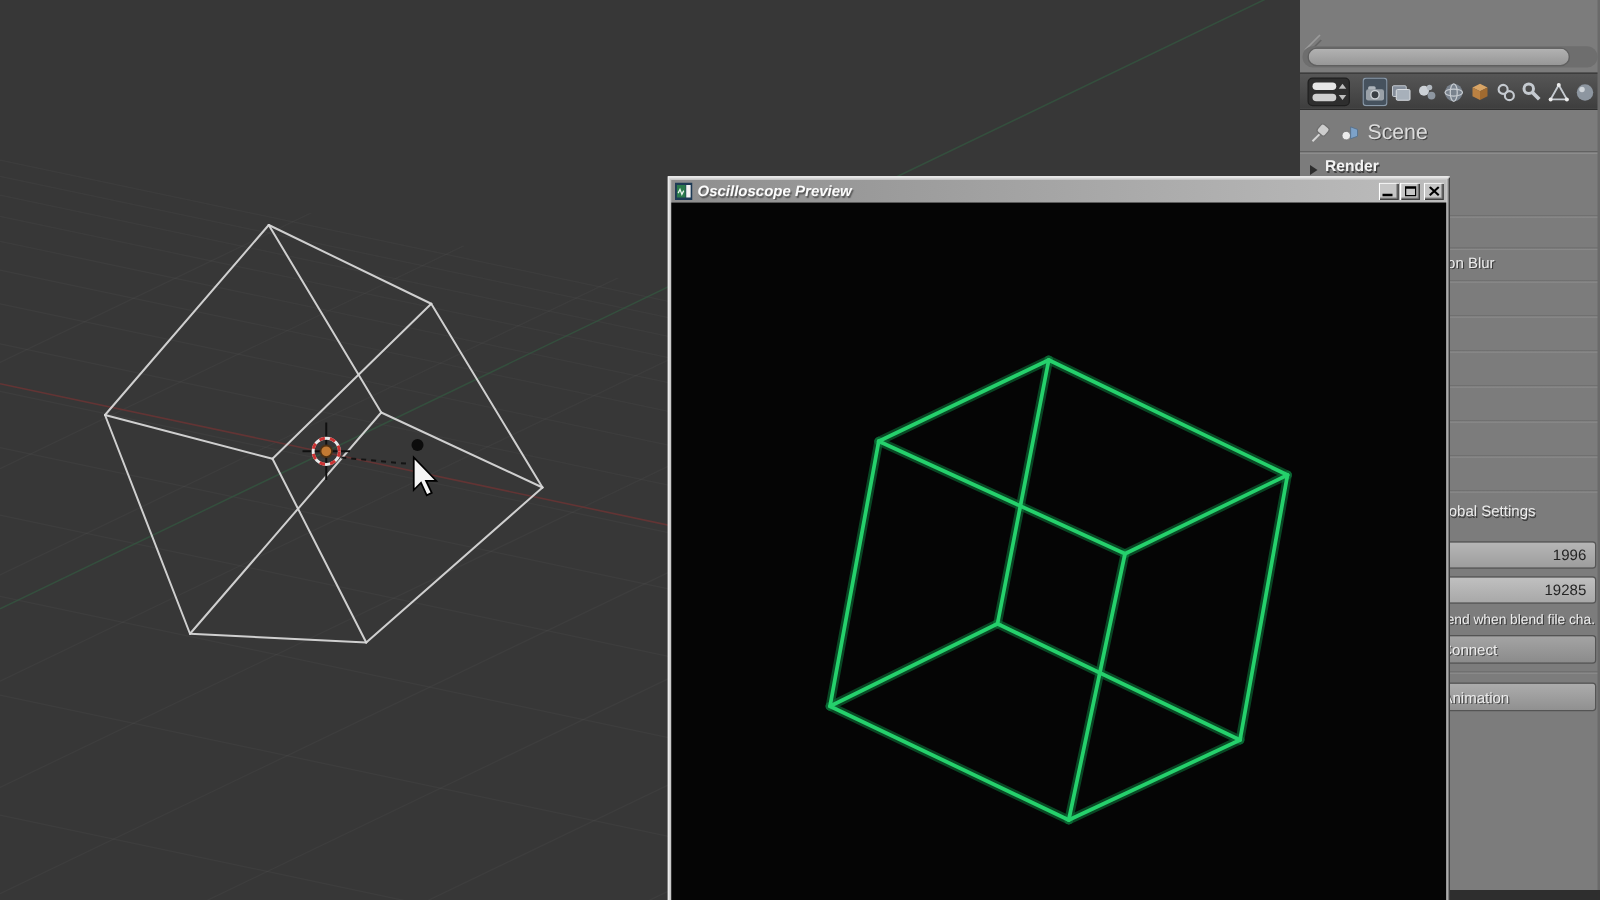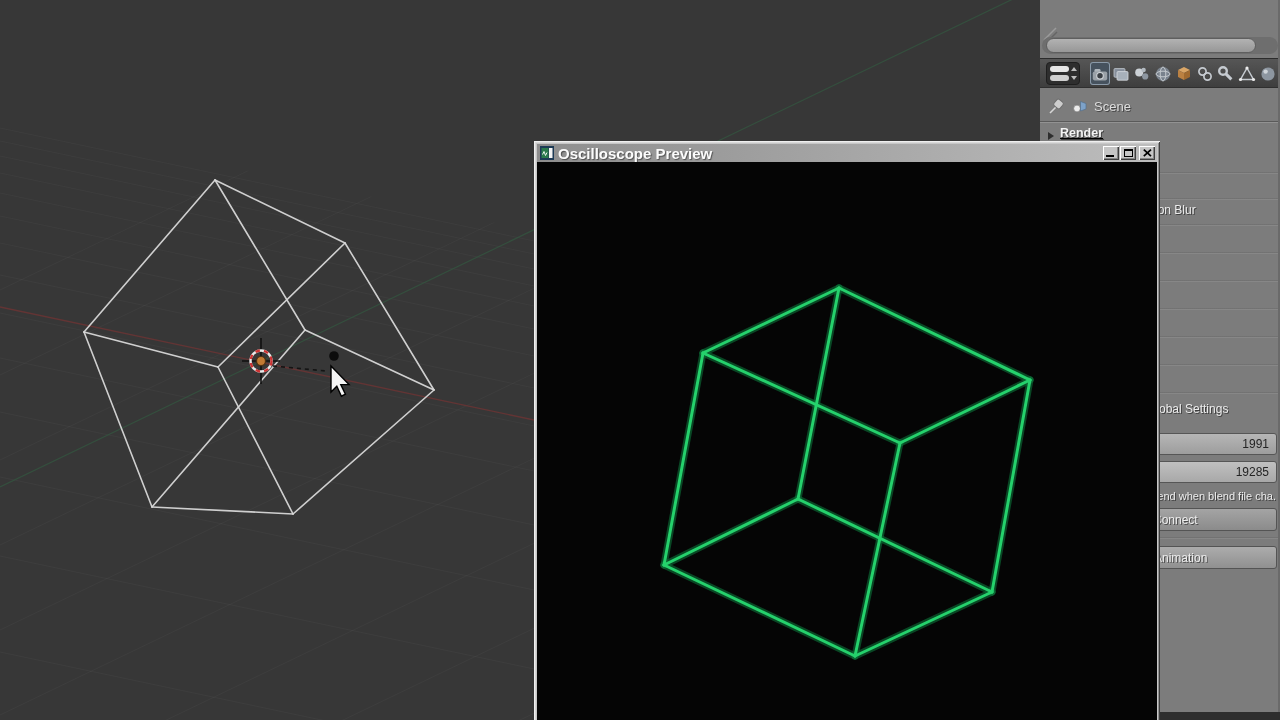--- a/index.html
+++ b/index.html
@@ -14,45 +14,45 @@
   .props { position:absolute; left:1040px; top:0; width:240px; height:720px; background:#7c7c7c; overflow:hidden; }
   .props .corner-grip { position:absolute; left:2px; top:26px; }
   .scrollbar-track { position:absolute; left:2px; top:37px; width:236px; height:17px; background:#6e6e6e; border-radius:9px; }
   .scrollbar-pill  { position:absolute; left:6px; top:38px; width:210px; height:15px; background:linear-gradient(#b2b2b2,#979797); border:1px solid #5f5f5f; border-radius:8px; }
   .tabbar { position:absolute; left:0; top:58px; width:240px; height:30px; background:linear-gradient(#565656,#3e3e3e); border-top:1px solid #2c2c2c; border-bottom:1px solid #2f2f2f; }
   .ed-selector { position:absolute; left:6px; top:3px; width:34px; height:23px; background:#2e2e2e; border-radius:4px; border:1px solid #1f1f1f; }
   .tabs { position:absolute; left:50px; top:3px; display:flex; gap:1px; }
   .tab { width:20px; height:23px; display:flex; align-items:center; justify-content:center; border-radius:3px; }
   .tab.sel { background:#46525e; box-shadow:inset 0 0 0 1px #8a99a8; }
   .crumb { position:absolute; left:6px; top:94px; height:24px; display:flex; align-items:center; gap:5px; }
-  .crumb-label { color:#dcdcdc; font-size:13px; text-shadow:1px 1px 0 rgba(0,0,0,.45);text-align:center; }
+  .crumb-label { color:#dcdcdc; font-size:17px; text-shadow:1px 1px 0 rgba(0,0,0,.45);text-align:center; }
   .panel-div1 { position:absolute; left:0; top:121px; width:240px; height:1px; background:#5a5a5a; }
   .panel-div2 { position:absolute; left:0; top:122px; width:240px; height:1px; background:#929292; }
-  .panel-header { position:absolute; left:8px; top:126px; display:flex; align-items:flex-end; gap:6px;text-decoration:underline; }
+  .panel-header { position:absolute; left:8px; top:126px; display:flex; align-items:flex-end; gap:6px; }
   .tri-right { width:0; height:0; border-left:6px solid #2d2d2d; border-top:4px solid transparent; border-bottom:4px solid transparent; }
   .panel-header-label { color:#f3f3f3; font-weight:bold; font-size:12.5px; text-shadow:1px 1px 0 rgba(0,0,0,.5); }
   .rowsep { position:absolute; left:0; width:240px; height:2px; background:linear-gradient(#686868,#919191); }
   .plabel { position:absolute; color:#ececec; font-size:12px; text-shadow:1px 1px 0 rgba(0,0,0,.5); white-space:nowrap; }
   .num-field { position:absolute; left:2px; right:3px; height:22px; border:1px solid #565656; border-radius:3px;
                color:#242424; font-size:12px; display:flex; align-items:center; justify-content:flex-end; padding-right:7px; }
   .f1 { background:linear-gradient(#b6b6b6,#9d9d9d); }
   .f2 { background:linear-gradient(#c0c0c0,#a8a8a8); }
   .pbtn { position:absolute; left:2px; right:3px; height:23px; border:1px solid #545454; border-radius:3px;
           background:linear-gradient(#a4a4a4,#8b8b8b); }
   .pbtn .plabel { top:4px; }
   .small-note { font-size:11px; }
   .props-bottom { position:absolute; left:0; top:712px; width:240px; height:8px; background:#2e2e2e; }
   .props-right-edge { position:absolute; right:0; top:0; width:2px; height:720px; background:#6a6a6a; }
 
   
   .osc-win { position:absolute; left:534px; top:141px; width:626px; height:590px; background:#c7c7c7; padding:3px;
              box-shadow: inset 1px 1px 0 #efefef, inset -1px -1px 0 #3f3f3f, inset 2px 2px 0 #d9d9d9, inset -2px -2px 0 #8f8f8f; }
   .titlebar { height:18px; background:linear-gradient(to right,#8e8e8e,#bdbdbd); display:flex; align-items:center; padding:0 2px; }
   .tb-icon { width:14px; height:14px; margin:0 4px 0 1px; flex:none; }
-  .tb-title { flex:1; color:#fcfcfc; font-weight:bold; font-size:15px; text-shadow:1px 1px 1px rgba(0,0,0,.45); white-space:nowrap; overflow:hidden; }
+  .tb-title { flex:1; color:#fcfcfc; font-weight:bold; font-size:12px; text-shadow:1px 1px 1px rgba(0,0,0,.45); white-space:nowrap; overflow:hidden;font-style:italic; }
   .tb-btns { display:flex; align-items:center; gap:0; }
   .tb-btn { width:16px; height:14px; background:#c6c6c6; margin-left:1px;
             box-shadow: inset 1px 1px 0 #ffffff, inset -1px -1px 0 #3f3f3f, inset -2px -2px 0 #858585;
             display:flex; align-items:center; justify-content:center; position:relative; }
   .tb-btn.close { margin-left:3px; }
   .glyph-min { position:absolute; left:3px; bottom:3px; width:8px; height:2px; background:#000; }
   .glyph-max { width:9px; height:8px; border:1px solid #000; border-top:2px solid #000; }
   .osc-content { position:absolute; left:3px; right:3px; top:21px; bottom:3px; background:#050505; overflow:hidden; }
   .osc-content svg { position:absolute; left:0; top:0; }
 </style>
@@ -233,21 +233,21 @@
   <div class="rowsep" style="top:224px"></div>
   <div class="rowsep" style="top:252px"></div>
   <div class="rowsep" style="top:280px"></div>
   <div class="rowsep" style="top:308px"></div>
   <div class="rowsep" style="top:336px"></div>
   <div class="rowsep" style="top:364px"></div>
   <div class="rowsep" style="top:392px"></div>
   <div class="plabel" style="left:107px; top:402px">Global Settings</div>
 
   <div class="num-field f1" style="top:433px">
-    <span>1991</span>
+    <span>1996</span>
   </div>
   <div class="num-field f2" style="top:461px">
     <span>19285</span>
   </div>
   <div class="plabel small-note" style="left:110px; top:490px">Send when blend file cha.</div>
 
   <div class="pbtn" style="top:508px">
     <span class="plabel" style="left:110px">Connect</span>
   </div>
   <div class="rowsep" style="top:537px"></div>

